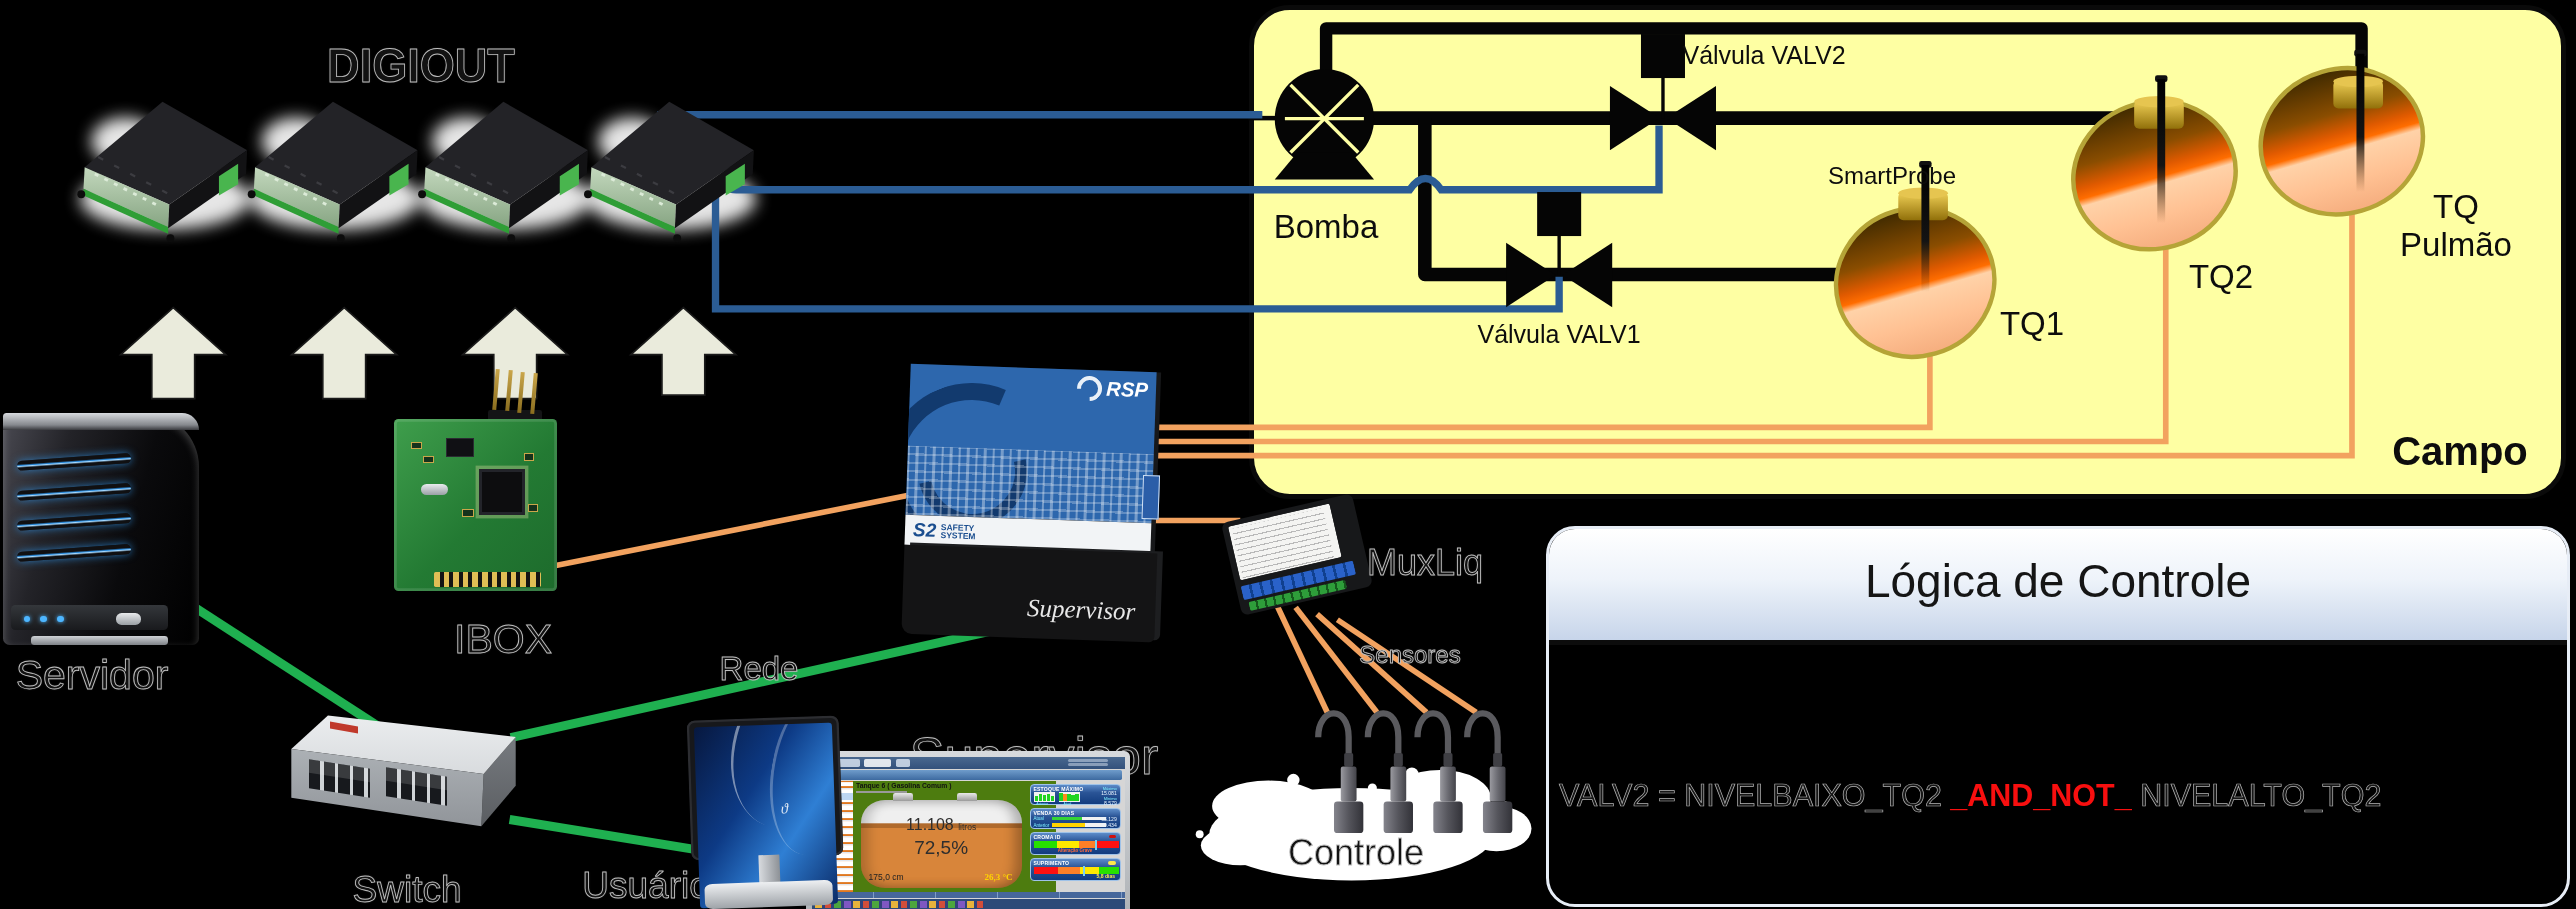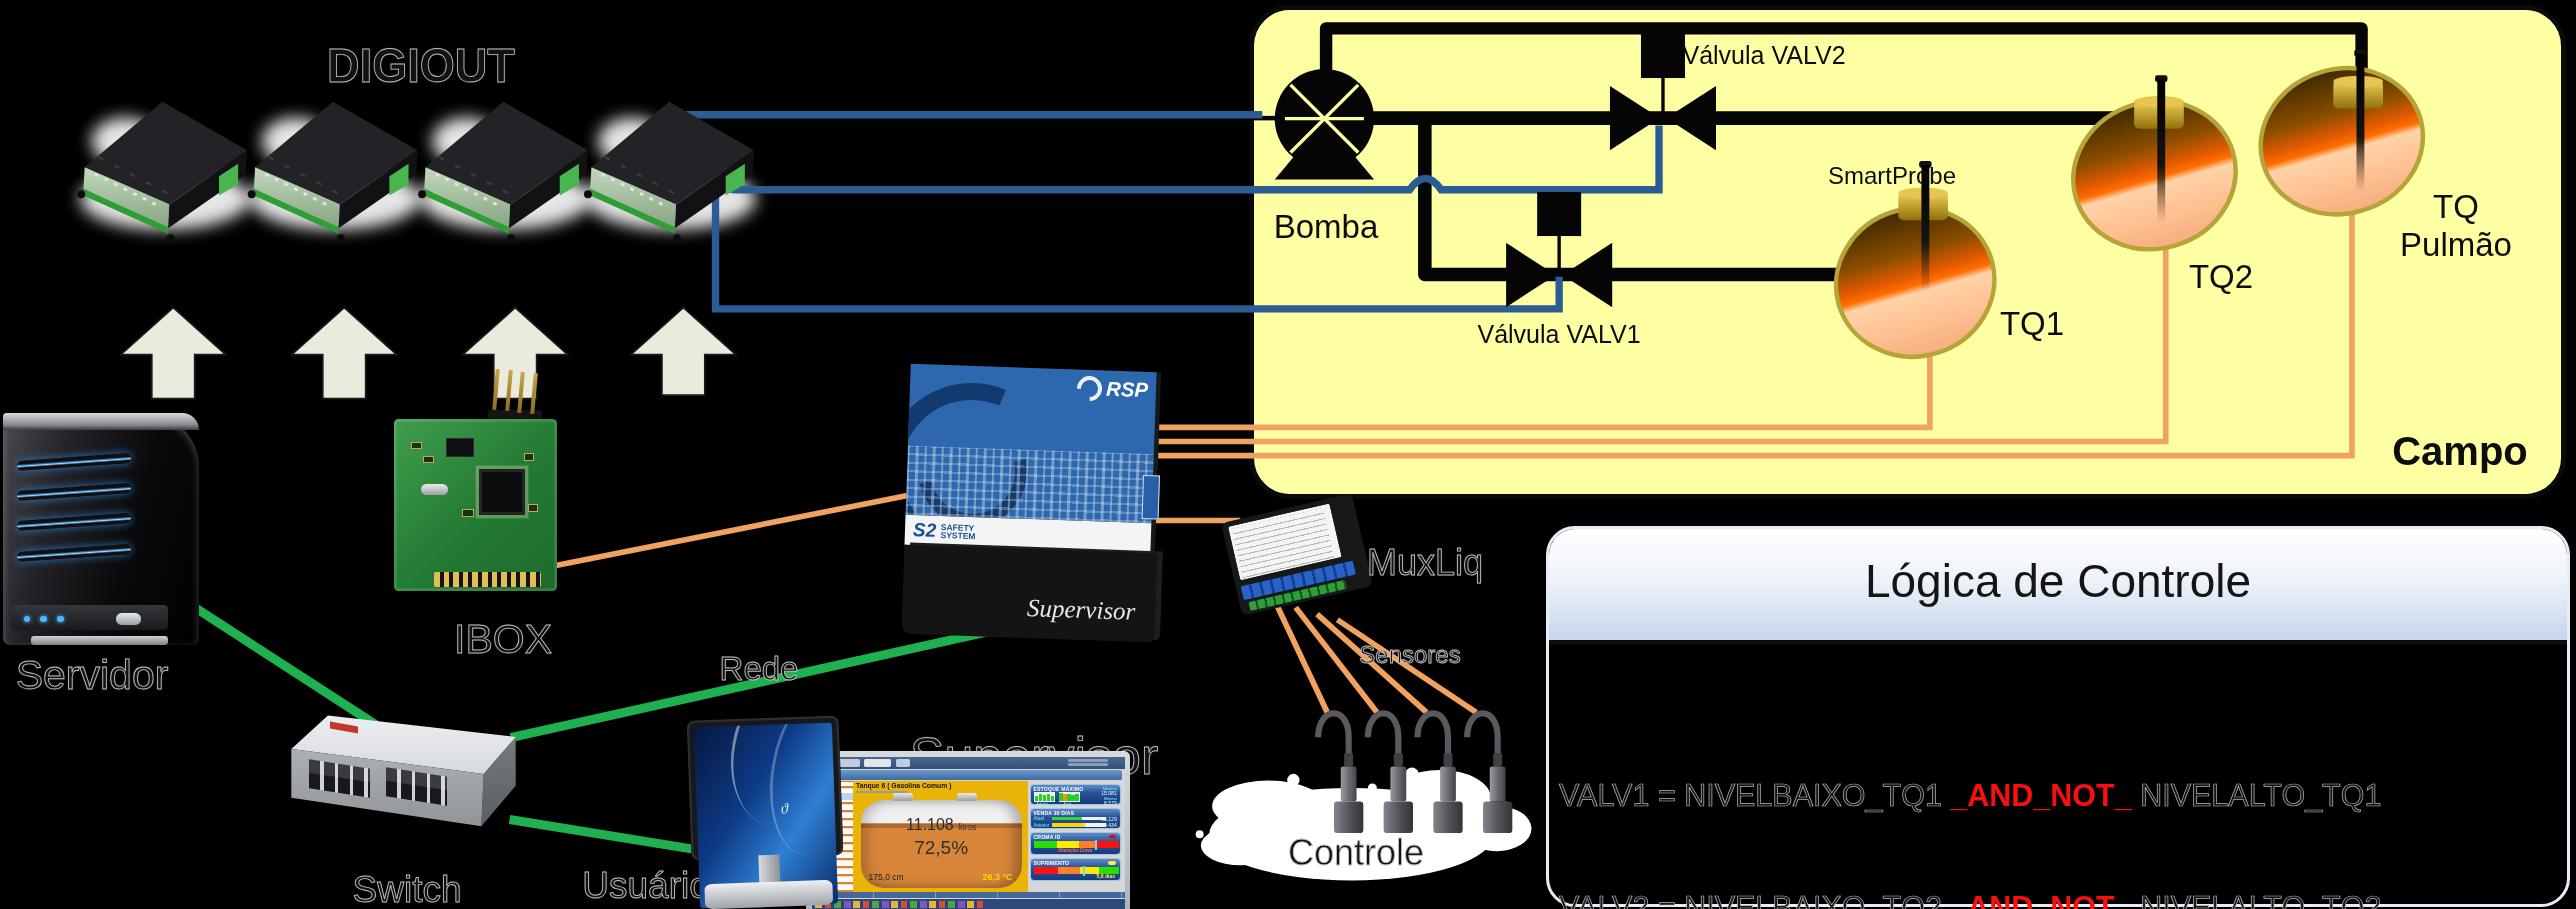--- a/index.html
+++ b/index.html
@@ -122,33 +122,33 @@
   .menubar{position:absolute;left:0;top:0;width:100%;height:12.4px;background:linear-gradient(180deg,#49688f,#33517c);}
   .mbtn{position:absolute;top:2.3px;height:8px;border-radius:1.7px;background:#d7e2ef;opacity:.85;}
   .titlebar{position:absolute;left:2.3px;top:13.5px;width:308px;height:9.6px;border-radius:1.7px;
             background:linear-gradient(180deg,#6f9ccb,#3d6aa0);}
   .tico{position:absolute;top:15.2px;width:6.2px;height:6.2px;border-radius:1.1px;}
   .sidebar{position:absolute;left:0;top:24px;width:41px;height:111px;background:#fff;
            background-image:repeating-linear-gradient(0deg,transparent 0 6.8px,#dfe7f0 6.8px 8px),
              repeating-linear-gradient(0deg,#e07820 0 2.8px,transparent 2.8px 8px);
            background-size:100% 100%,2.8px 100%;background-position:0 0,2.3px 1.1px;background-repeat:repeat,repeat;}
   .side-sel{position:absolute;left:0;top:36px;width:41px;height:7.3px;background:#bcd6f2;}
-  .hmain{position:absolute;left:41px;top:24px;width:175px;height:111px;background:#eab308;}
+  .hmain{position:absolute;left:41px;top:24px;width:175px;height:111px;background:#4d7c0f;padding-left:28px;}
   .ttl{position:absolute;left:3.4px;top:1.7px;font-size:6.8px;font-weight:bold;color:#111;white-space:nowrap;}
   .cap{position:absolute;left:3.4px;top:10.2px;width:51px;height:2.3px;background:#9a9a9a;}
   .htank{position:absolute;left:8px;top:19px;width:161px;height:88px;border-radius:24px/22.6px;
          background:linear-gradient(180deg,#efefef 0 26%,#b06a2c 27% 32%,#d8853a 32% 100%);
          box-shadow:inset -8px 0 10.2px rgba(0,0,0,.25),inset 8px 0 10.2px rgba(0,0,0,.18);}
   .hcap{position:absolute;top:-6.8px;width:20.3px;height:8px;background:linear-gradient(180deg,#e9e9e9,#9b9b9b);
         border-radius:2.3px 2.3px 0 0;}
   .hv1{position:absolute;left:50%;top:16px;transform:translateX(-50%);font-size:16px;color:#2e2e2e;white-space:nowrap;}
   .hv1 small{font-size:8.5px;}
   .hv2{position:absolute;left:50%;top:37px;transform:translateX(-50%);font-size:19px;color:#2e2e2e;}
   .hv3{position:absolute;left:8px;bottom:5.6px;font-size:8.5px;color:#222;}
-  .hv4{position:absolute;right:9px;bottom:5.6px;font-size:9px;color:#ffd400;font-weight:bold;}
+  .hv4{position:absolute;right:9px;bottom:5.6px;font-size:9px;color:#ffd400;font-weight:bold;font-family:Liberation Serif, serif;}
   .panelcol{position:absolute;left:218px;top:27px;width:91px;}
   .hpanel{position:relative;width:91px;margin-bottom:3.4px;border-radius:4px;
           background:linear-gradient(180deg,#5d8cc9 0%,#2a5496 40%,#123c7f 100%);
           border:0.6px solid #9fc2e8;box-sizing:border-box;color:#fff;}
   .ptitle{font-size:5.1px;font-weight:bold;padding:1.1px 0 0 2.8px;letter-spacing:0.2px;}
   .bargrp{position:absolute;width:20.3px;height:9px;background:#f2f2f2;display:flex;align-items:flex-end;gap:0.6px;padding:0.6px;}
   .ebar{width:3.4px;background:#21d421;}
   .ebar.or{background:#ff8c1a;}
   .glab{position:absolute;font-size:3.4px;color:#7ff0ff;}
   .pv{position:absolute;font-size:5.1px;color:#e8f4ff;text-align:right;right:2.8px;}
@@ -542,21 +542,20 @@
     </div>
     <div class="mon1-neck"></div>
     <div class="mon1-base"></div>
   </div>
 
   <div class="logic-box">
     <div class="logic-head"></div>
   </div>
   <div class="logic-title abs" style="left:2058px;top:581px;transform:translate(-50%,-50%);font-size:46px;font-weight:normal;color:#151515;white-space:nowrap">Lógica de Controle</div>
   <div class="eqs abs" style="left:1559px;top:704px">
-    <div class="eq"><span class="q">VALV1 = NIVELBAIXO_TQ1 </span><span class="r">_AND_NOT_</span><span class="q"> NIVELALTO_TQ1</span></div>
     <div class="eq"><span class="q">VALV2 = NIVELBAIXO_TQ2 </span><span class="r">_AND_NOT_</span><span class="q"> NIVELALTO_TQ2</span></div>
     
   </div>
 
   <div class="olabel" style="left:421px;top:65px;font-size:49px;font-weight:bold;transform:translate(-50%,-50%) scaleX(.92)">DIGIOUT</div>
   <div class="olabel" style="left:92px;top:675px;font-size:41px">Servidor</div>
   <div class="olabel" style="left:503px;top:639px;font-size:41px">IBOX</div>
   <div class="olabel" style="left:759px;top:669px;font-size:33px">Rede</div>
   <div class="olabel" style="left:407px;top:890px;font-size:37px">Switch</div>
   <div class="olabel" style="left:646px;top:886px;font-size:37px">Usuário</div>

